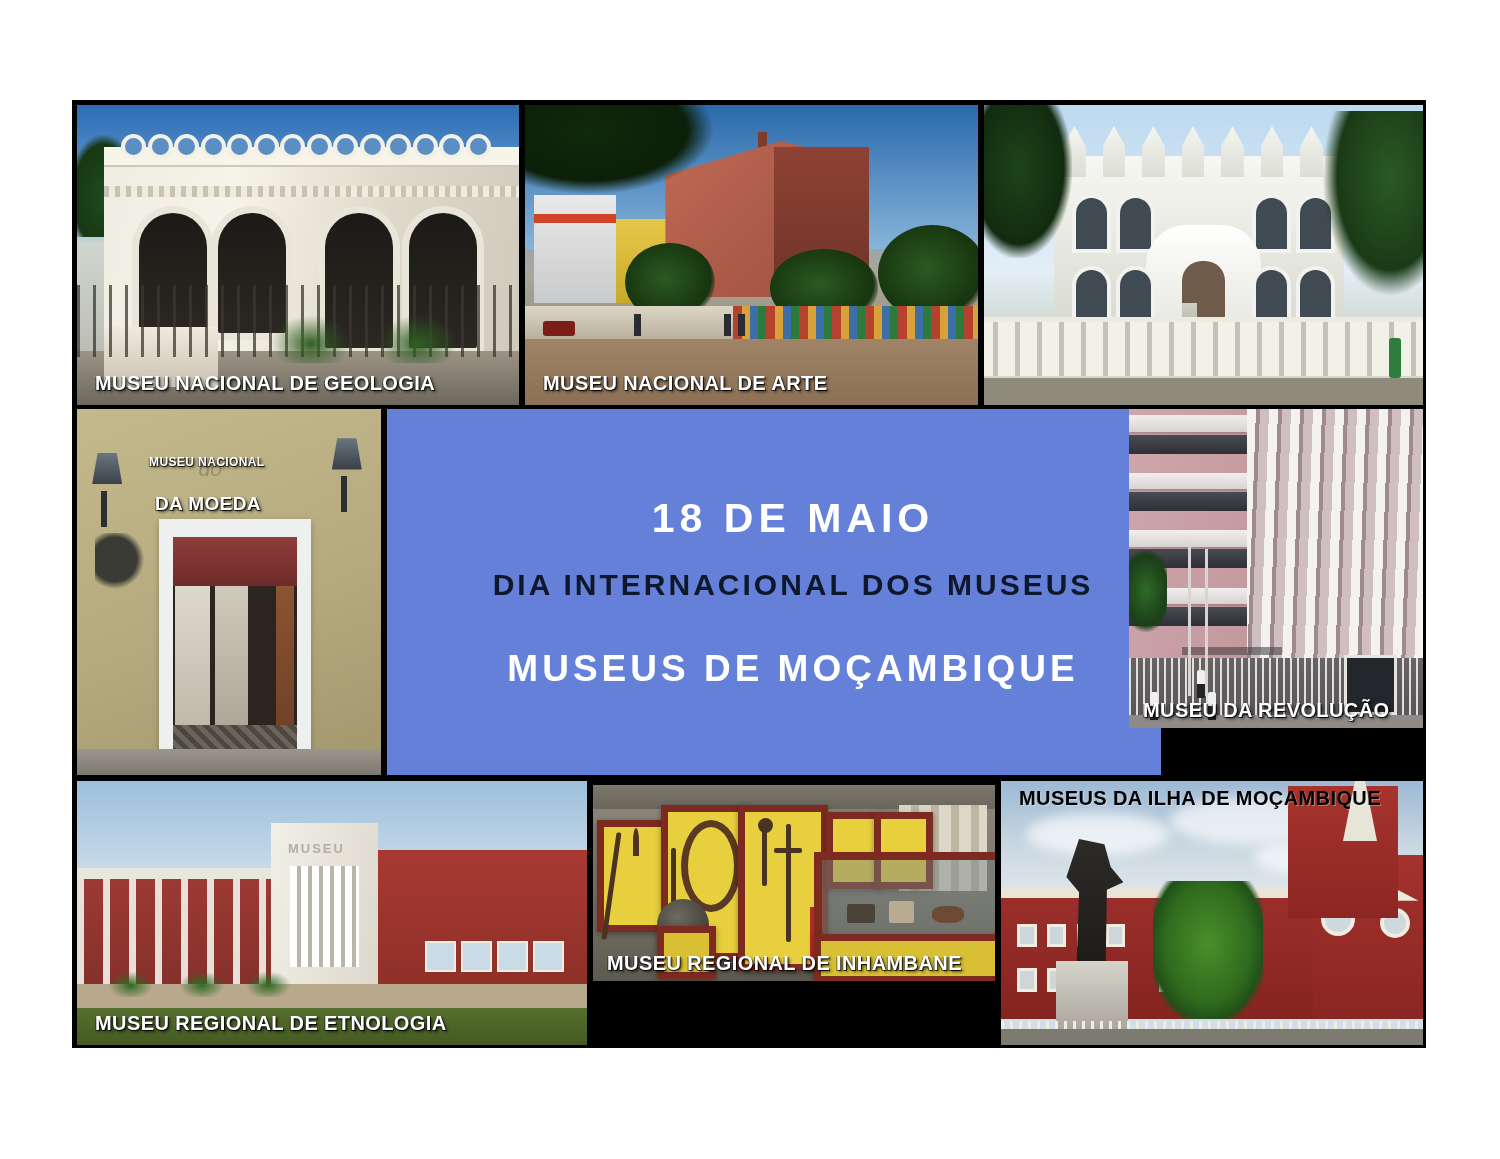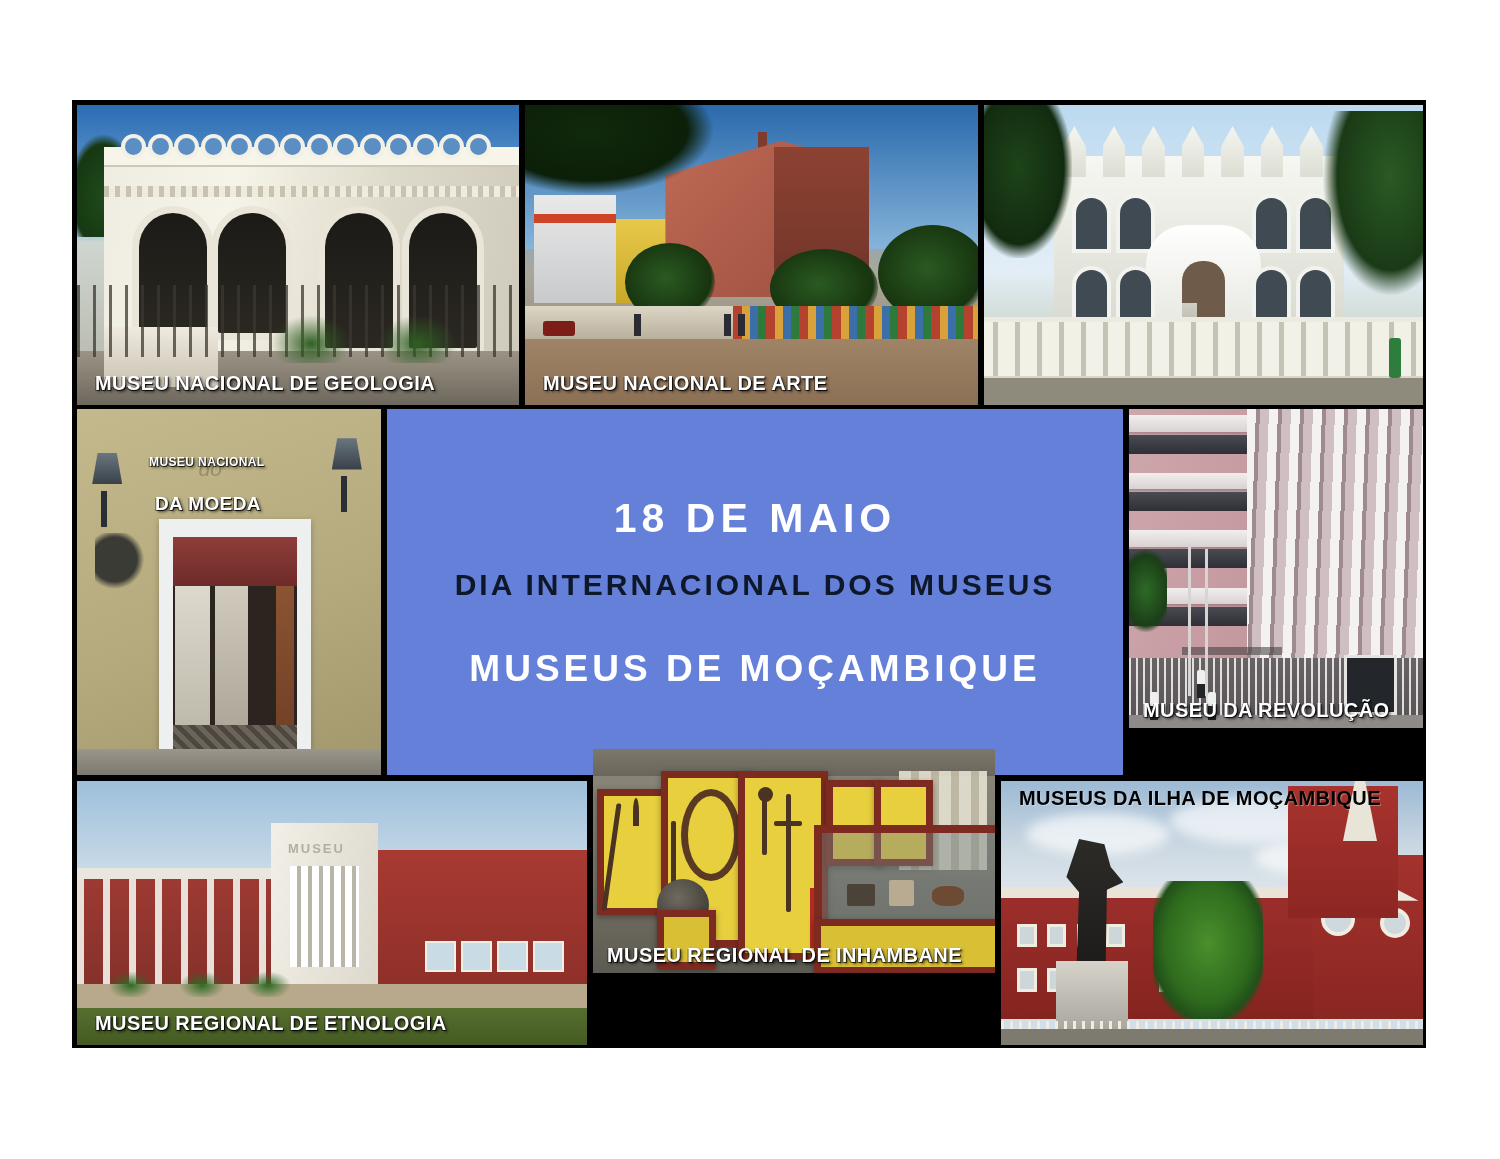--- a/index.html
+++ b/index.html
@@ -43,20 +43,21 @@
   }
   .cap.bl{left:18px;bottom:10px;}
   .cap.tl{left:55px;top:8px;}
 
   
   #panel{
     position:absolute;
     display:flex;flex-direction:column;
     align-items:center;justify-content:center;
     text-align:center;
+    padding-left:38px;
   }
   #panel .t1{
     font-size:41px;font-weight:bold;color:#ffffff;
     letter-spacing:5px;margin-bottom:26px;
   }
   #panel .t2{
     font-size:30px;font-weight:bold;color:#0f172a;
     letter-spacing:3.0px;margin-bottom:46px;white-space:nowrap;
   }
   #panel .t3{
@@ -424,21 +425,21 @@
       </div>
       <div class="lawn"></div>
       <div class="path"></div>
       <div class="bush" style="left:6%"></div>
       <div class="bush" style="left:20%"></div>
       <div class="bush" style="left:33%"></div>
     </div>
     <div class="cap bl" style="font-size:20px;">MUSEU REGIONAL DE ETNOLOGIA</div>
   </div>
 
-  <div class="cell" style="left:520px;top:648px;width:402px;height:224px;">
+  <div class="cell" style="left:520px;top:684px;width:402px;height:196px;">
     <div class="photo p-inh">
       <div class="back"></div>
       <div class="ceil"></div>
       <div class="win"></div>
       <div class="panel" style="left:1%;top:18%;width:15%;height:50%"></div>
       <div class="obj" style="left:4%;top:24%;width:5px;height:108px;transform:rotate(8deg)"></div>
       <div class="obj" style="left:10%;top:22%;width:6px;height:28px;border-radius:50% 50% 0 0"></div>
       <div class="panel" style="left:17%;top:10%;width:19%;height:72%"></div>
       <div class="horn" style="left:22%;top:18%;"></div>
       <div class="obj" style="left:19.5%;top:32%;width:5px;height:70px;"></div>

